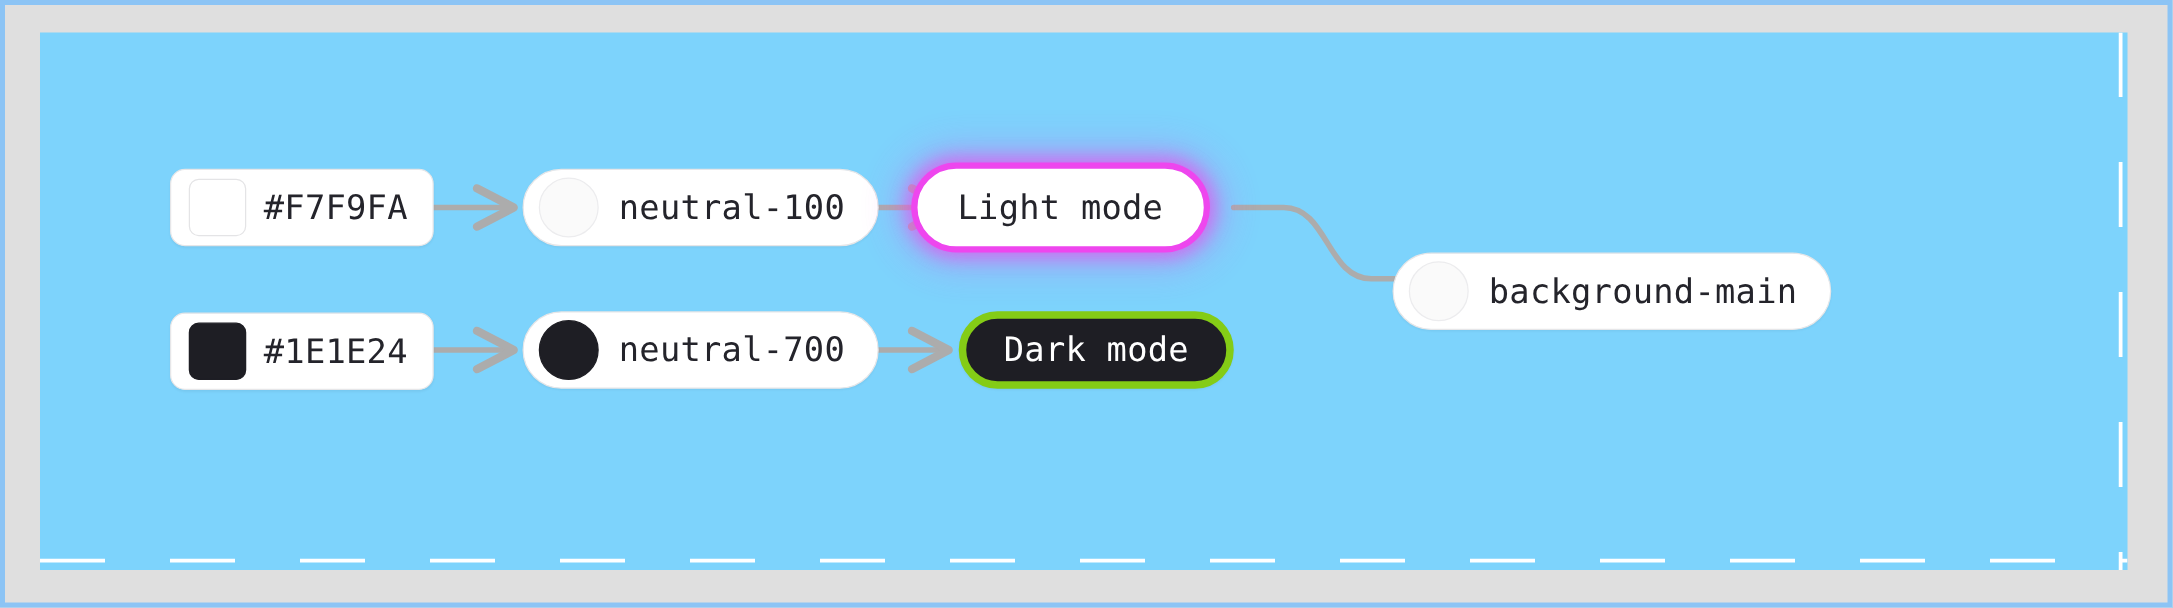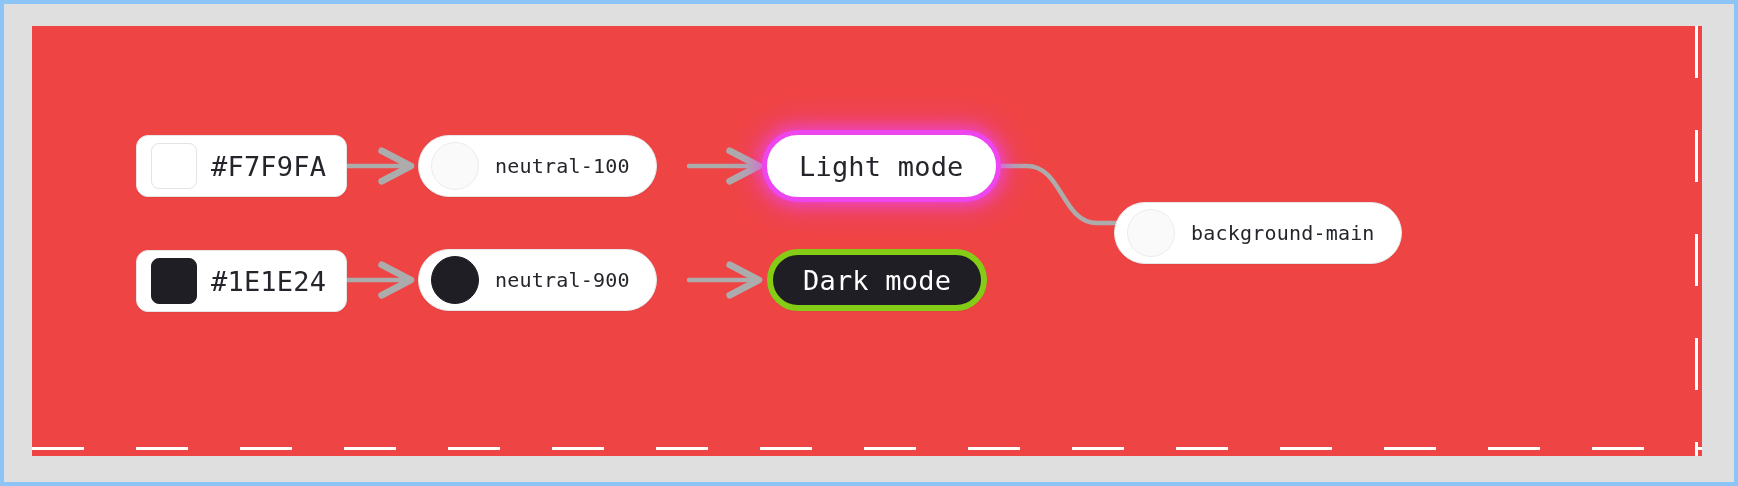--- a/index.html
+++ b/index.html
@@ -23,21 +23,21 @@
     box-sizing: border-box;
     border: 4px solid #8cc4f5;
     background: #dfdfdf;
   }
   #canvas-surface {
     position: absolute;
     left: 28px;
     top: 22px;
     width: 1670px;
     height: 430px;
-    background: #ef4444;
+    background: #7dd3fc;
     box-sizing: border-box;
     overflow: hidden;
   }
   #canvas-bottom-rule {
     position: absolute;
     left: 0;
     bottom: 6px;
     width: 100%;
     height: 3px;
     background: repeating-linear-gradient(
@@ -127,21 +127,21 @@
     flex: none;
   }
   .token-dot.light {
     background: #fafafa;
     border: 1px solid #ececee;
   }
   .token-dot.dark {
     background: #1e1e24;
     border: 1px solid #1e1e24;
   }
-  .node-token .node-label { font-size: 20px; letter-spacing: 0.2px; }
+  .node-token .node-label { font-size: 27px; letter-spacing: 0.2px; }
 
   
   .node-mode {
     border-radius: 34px;
     height: 62px;
     padding: 0 30px;
     justify-content: center;
   }
   .node-mode .node-label { font-size: 27px; letter-spacing: 0.2px; }
 
@@ -195,24 +195,24 @@
         <span class="node-label">#1E1E24</span>
       </div>
 
       <div class="node node-token" style="left:386px; top:109px;">
         <span class="token-dot light"></span>
         <span class="node-label">neutral-100</span>
       </div>
 
       <div class="node node-token" style="left:386px; top:223px;">
         <span class="token-dot dark"></span>
-        <span class="node-label">neutral-900</span>
-      </div>
-
-      <div class="node node-mode selected" style="left:735px; top:109px;">
+        <span class="node-label">neutral-700</span>
+      </div>
+
+      <div class="node node-mode selected" style="left:702px; top:109px;">
         <span class="node-label">Light mode</span>
       </div>
 
       <div class="node node-mode dark-surface" style="left:735px; top:223px;">
         <span class="node-label">Dark mode</span>
       </div>
 
       <div class="node node-token" style="left:1082px; top:176px;">
         <span class="token-dot light"></span>
         <span class="node-label">background-main</span>

